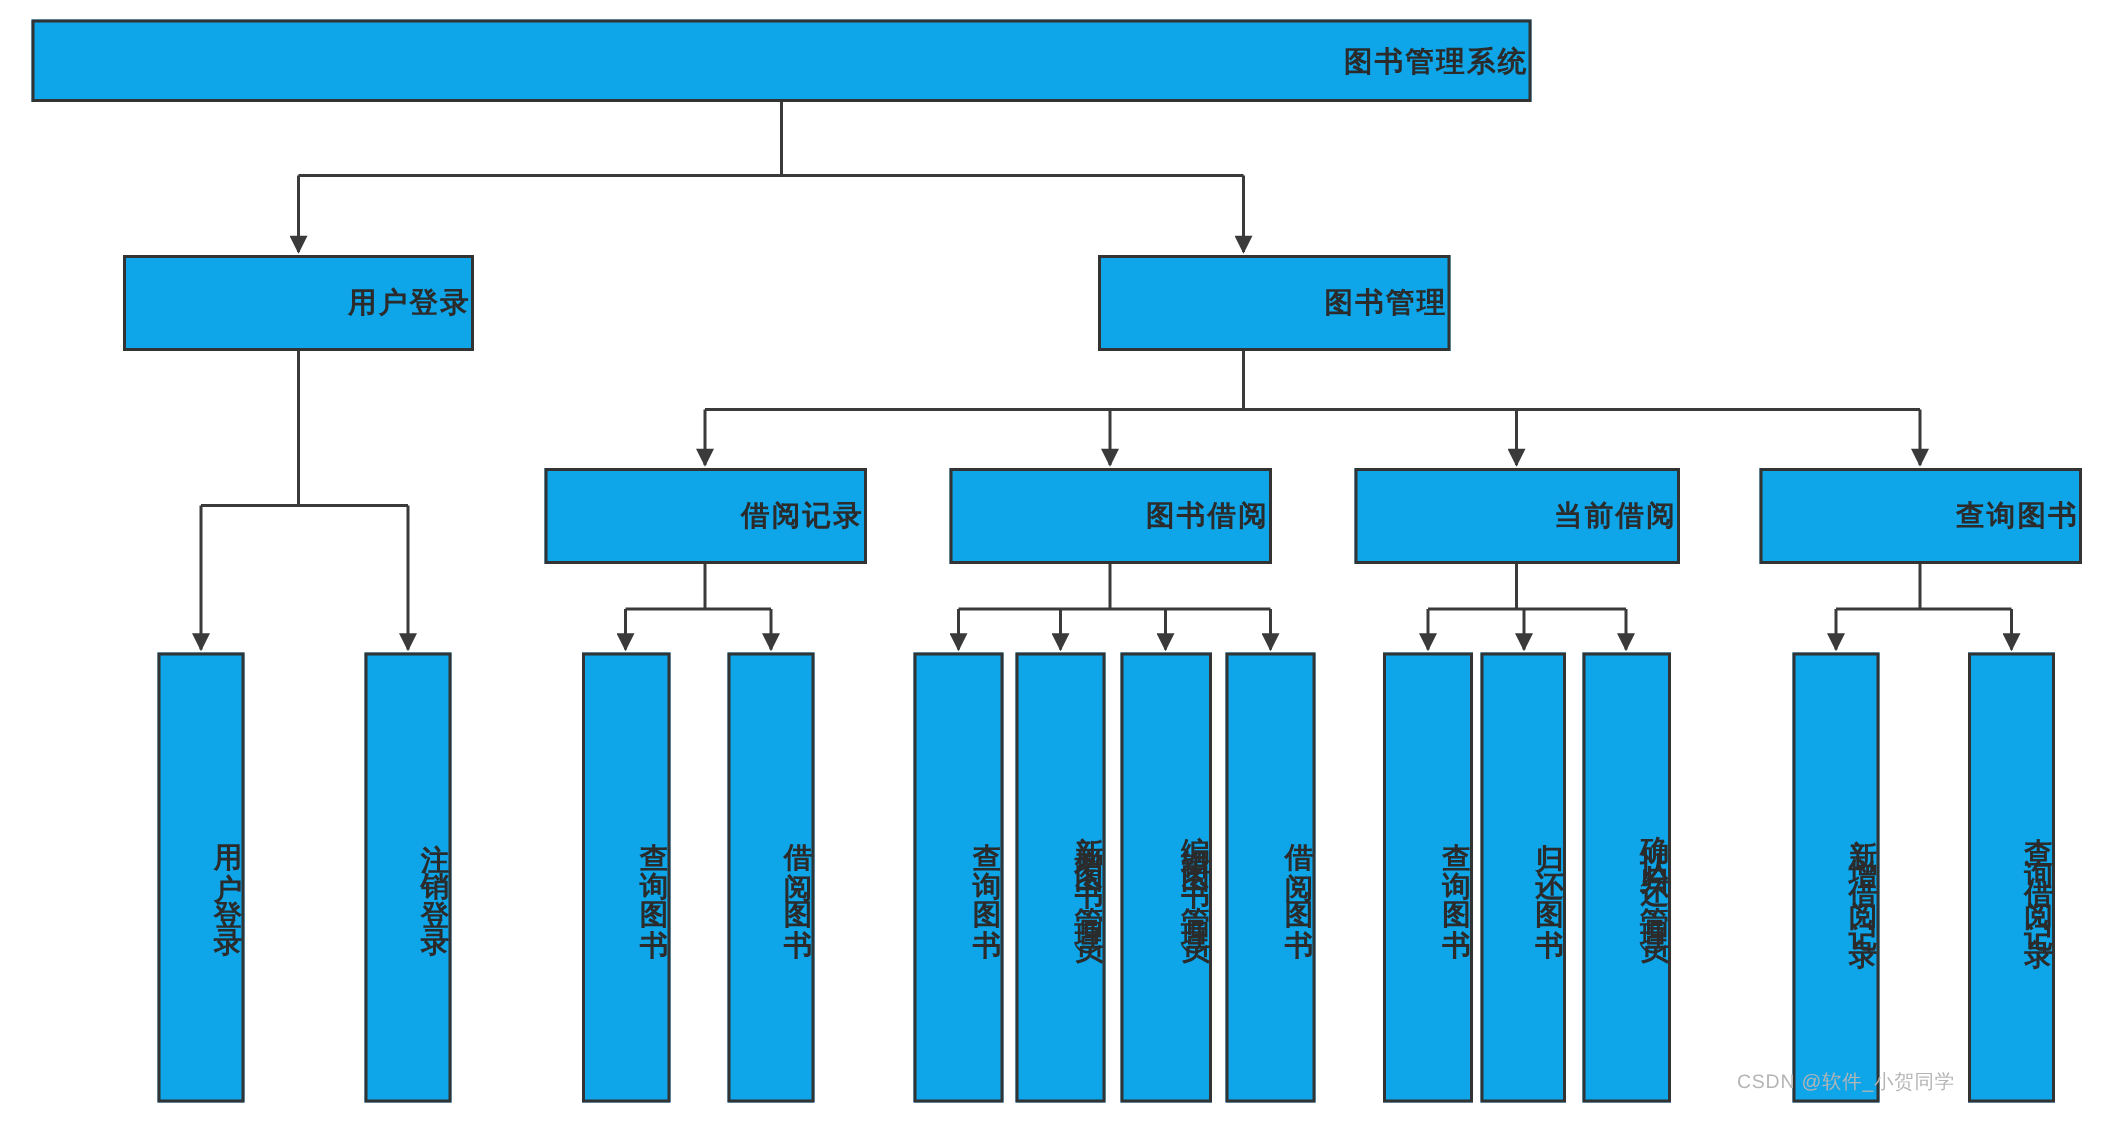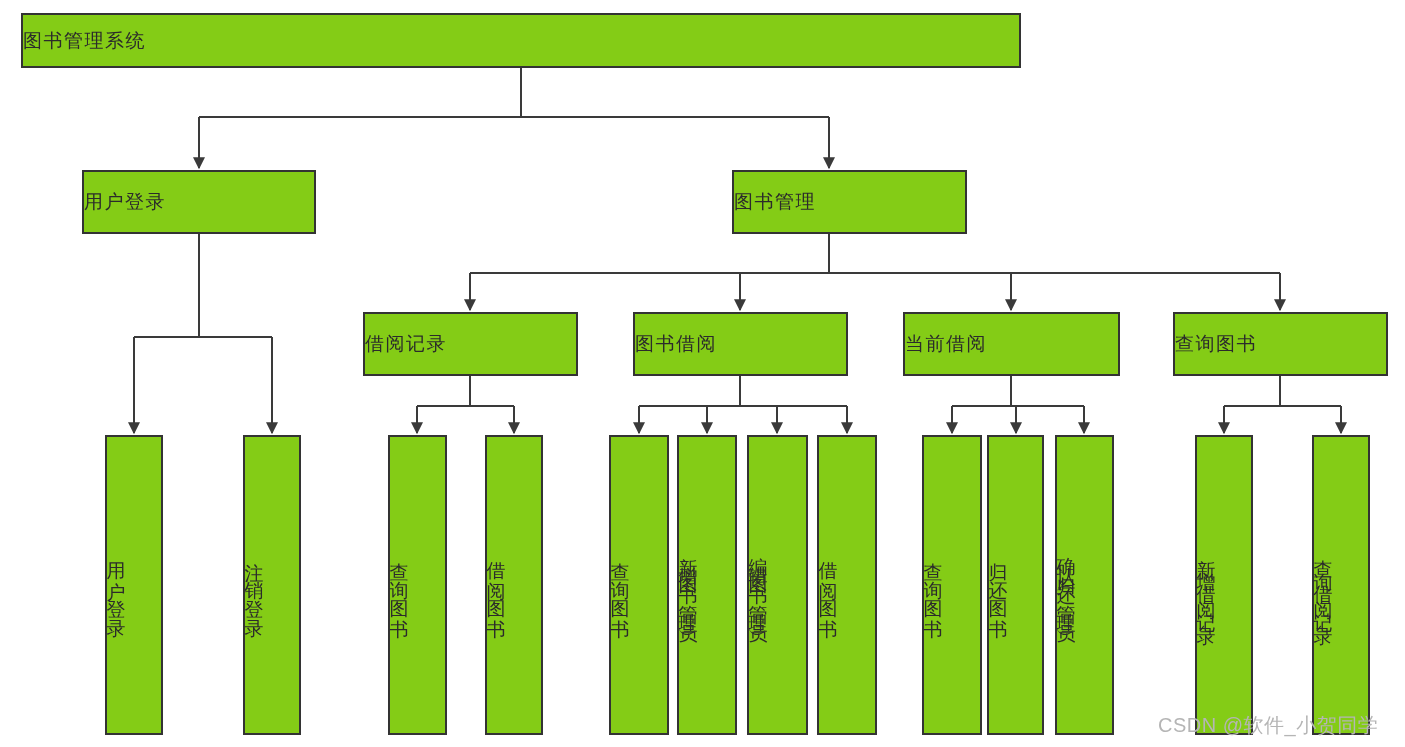--- a/index.html
+++ b/index.html
@@ -2,34 +2,35 @@
 <html><head>
 <meta charset="utf-8">
 <style>
   html,body{margin:0;padding:0;background:#ffffff;}
   .canvas{
     position:relative;width:1405px;height:747px;background:#ffffff;
     font-family:"Liberation Sans",sans-serif;color:#2b2b2b;overflow:hidden;
   }
   .wires{position:absolute;left:0;top:0;z-index:1;}
   .node{
-    position:absolute;background:#84cc16;border:2.5px solid #333333;
-    box-sizing:border-box;display:flex;align-items:center;justify-content:flex-start;
+    position:absolute;background:#0ea5e9;border:2.5px solid #333333;
+    box-sizing:border-box;display:flex;align-items:center;justify-content:flex-end;
     z-index:2;
+    font-weight:bold;
   }
   .hbox .label{font-size:19px;letter-spacing:1.5px;white-space:nowrap;}
   .vbox .vtext{
     writing-mode:vertical-rl;text-orientation:mixed;
     font-size:19px;line-height:1;letter-spacing:0.72em;
   }
   .vbox.spread .vtext{letter-spacing:1.0em;}
   .vbox.long .vtext{letter-spacing:0.5em;}
   .watermark{
     position:absolute;left:1158px;top:712px;z-index:3;
-    font-size:20px;color:#b5b5b5;white-space:nowrap;letter-spacing:0.5px;
+    font-size:13px;color:#b5b5b5;white-space:nowrap;letter-spacing:0.5px;
   }
 </style>
 </head>
 <body>
 
 <div class="canvas">
 
   <svg class="wires" width="1405" height="747" viewBox="0 0 1405 747">
     <defs>
       <marker id="arrow" viewBox="0 0 10 10" refX="9" refY="5" markerWidth="7" markerHeight="6" orient="auto-start-reverse" markerUnits="strokeWidth">

